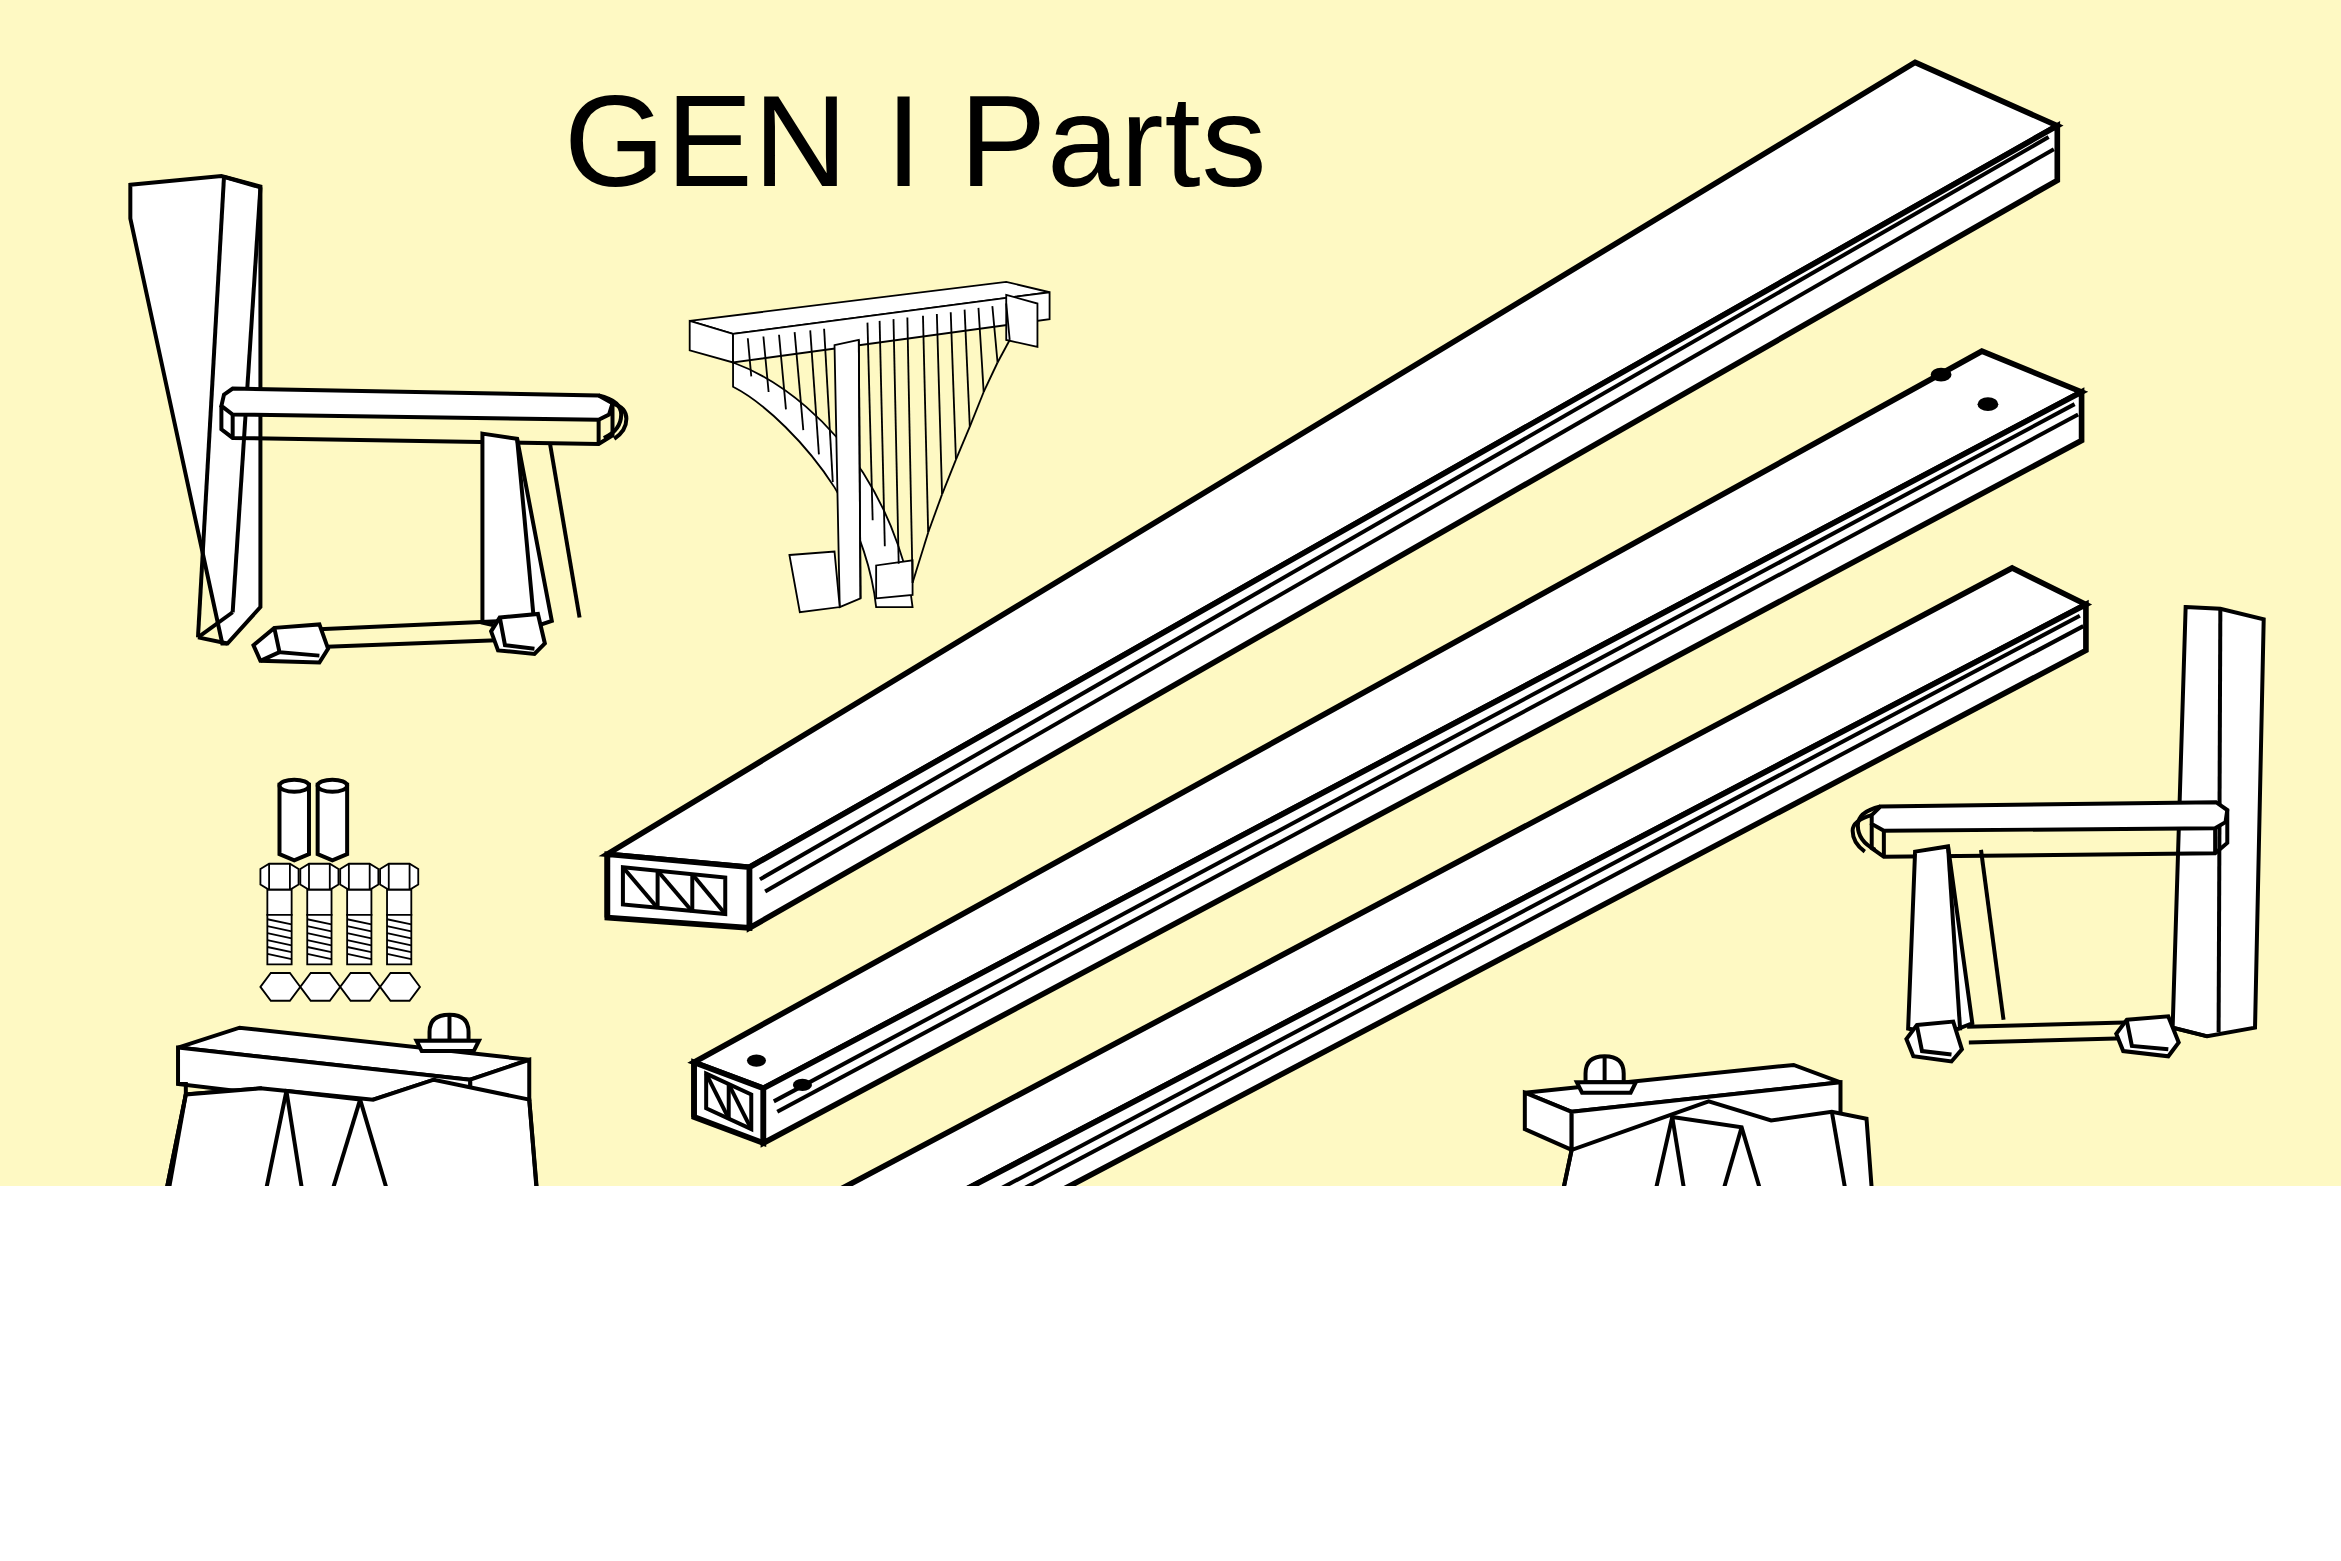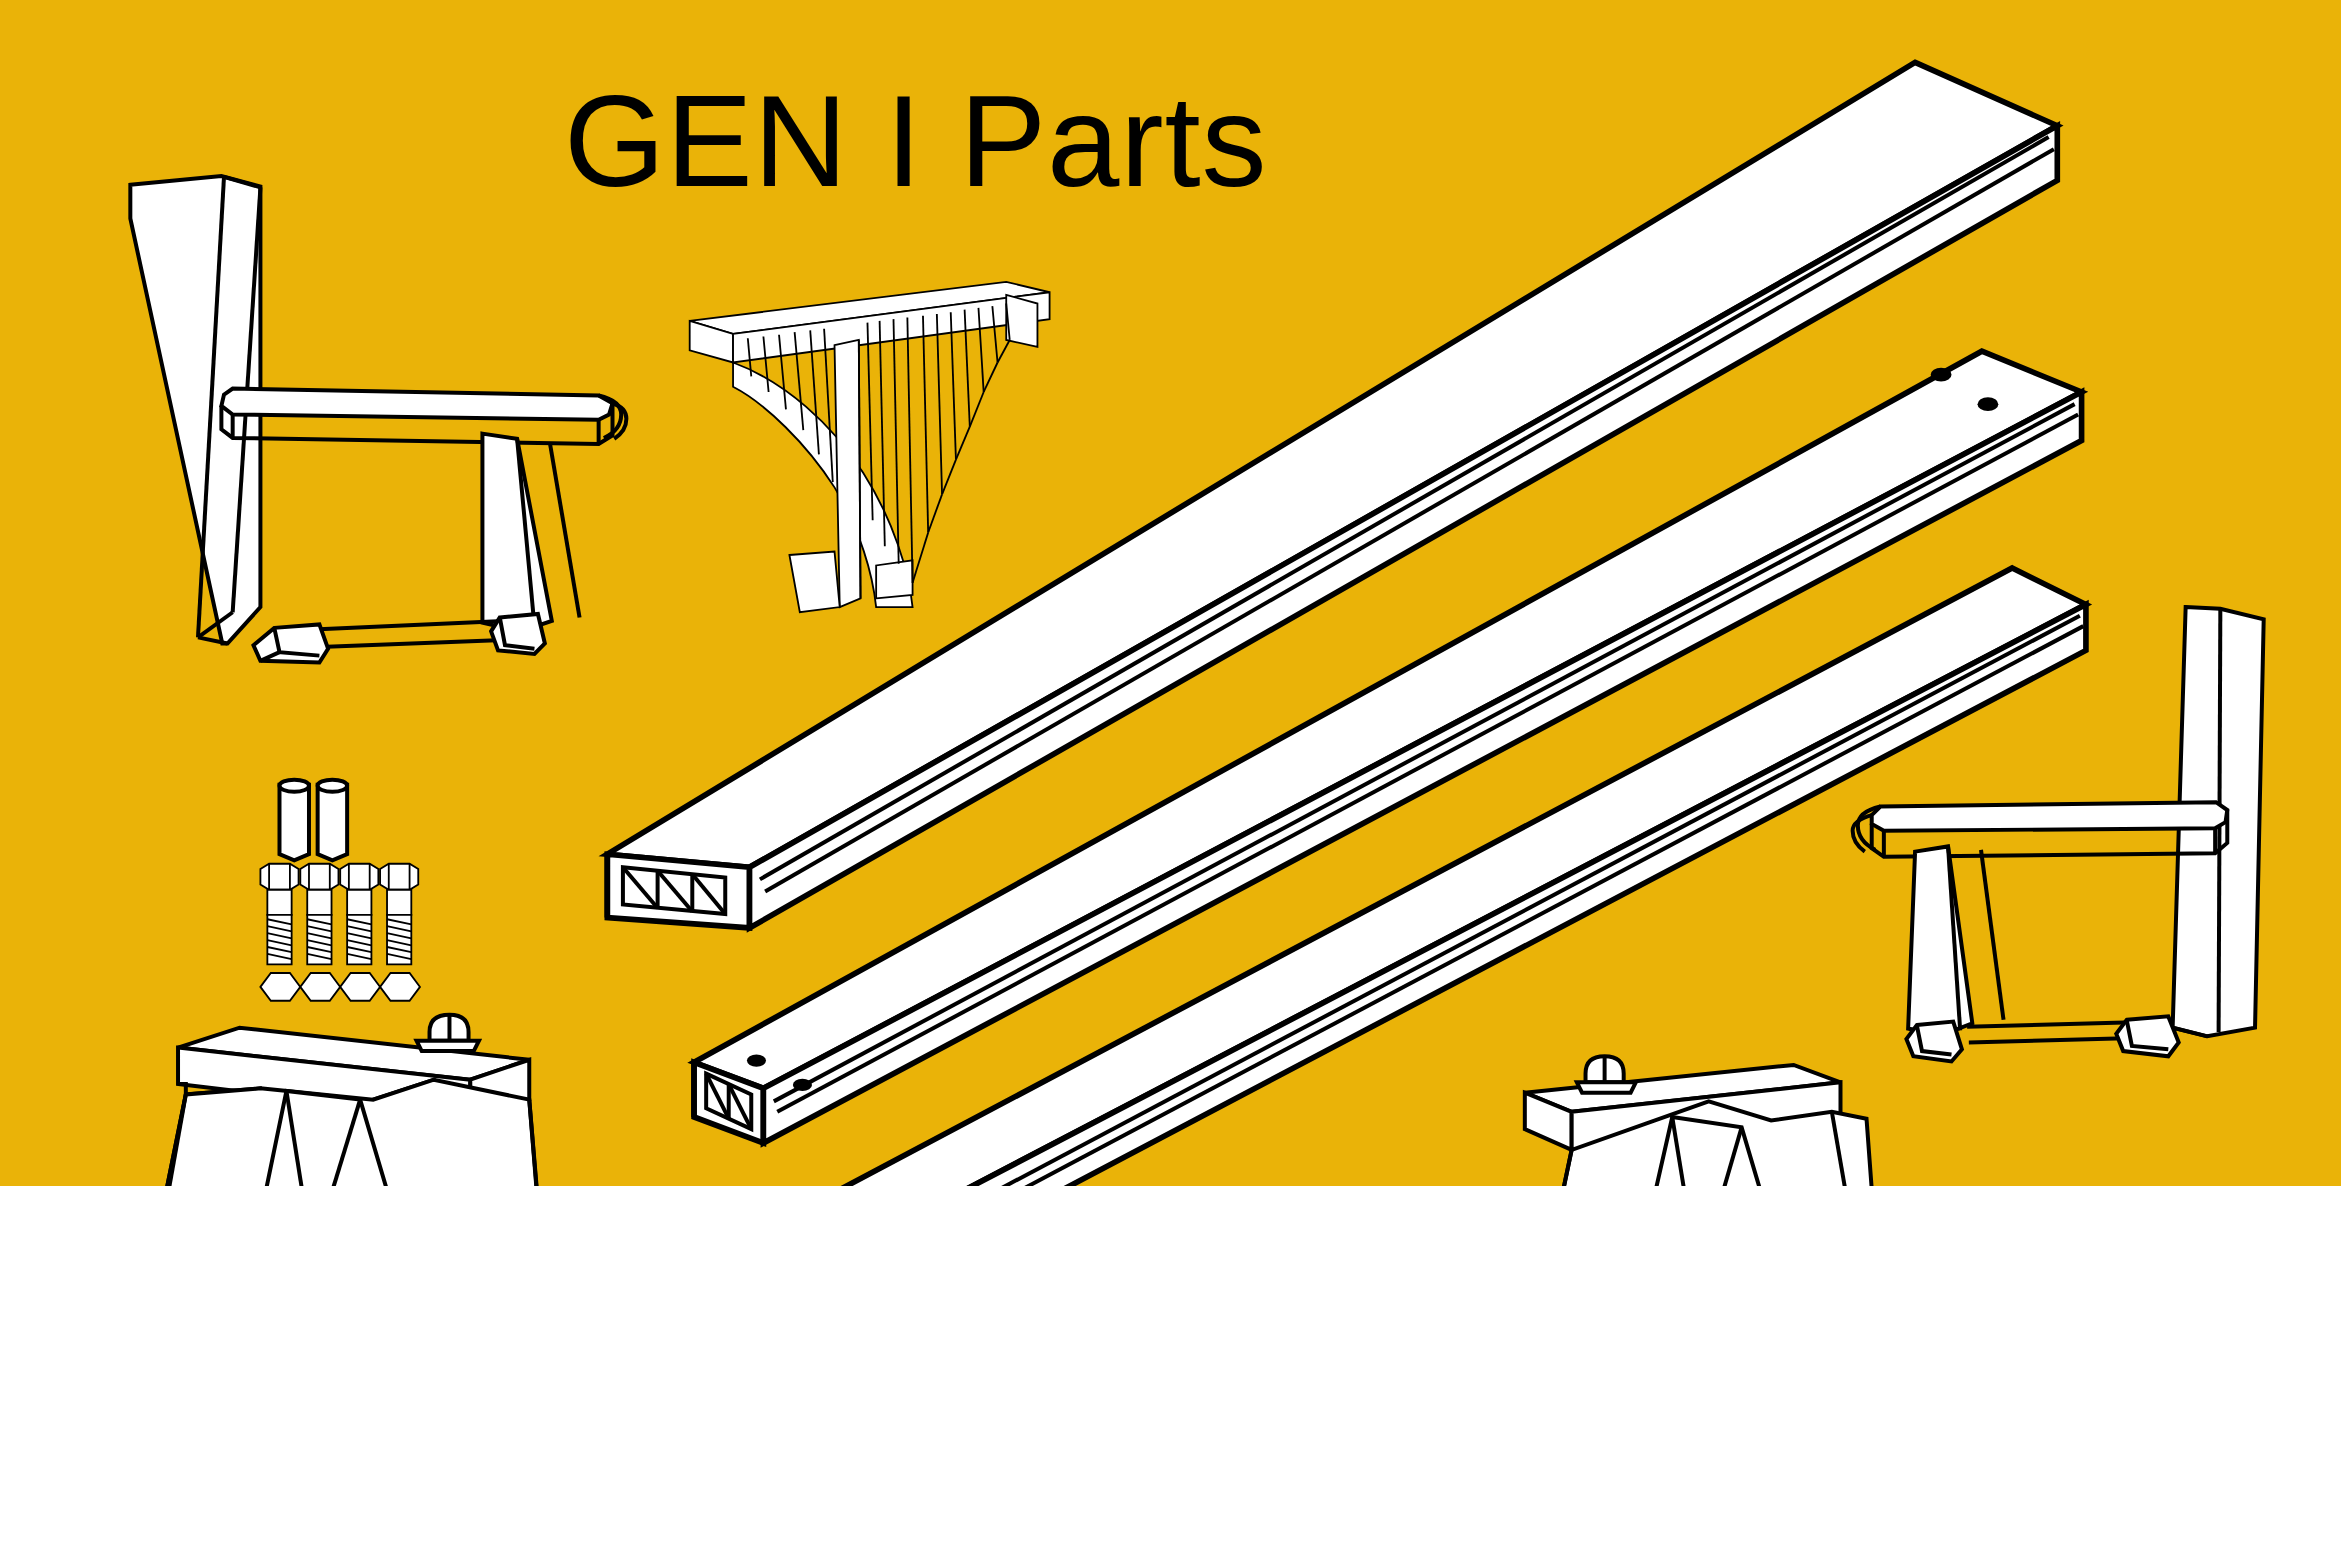--- a/index.html
+++ b/index.html
@@ -7,21 +7,21 @@
     padding: 0;
     background: #ffffff;
   }
   body {
     font-family: "Liberation Sans", sans-serif;
   }
   #stage {
     position: relative;
     width: 2342px;
     height: 1186px;
-    background: #eab308;
+    background: #fef9c3;
     overflow: hidden;
   }
   #stage svg {
     position: absolute;
     top: 0;
     left: 0;
     width: 2342px;
     height: 1561px;
   }
   .ln-heavy {

